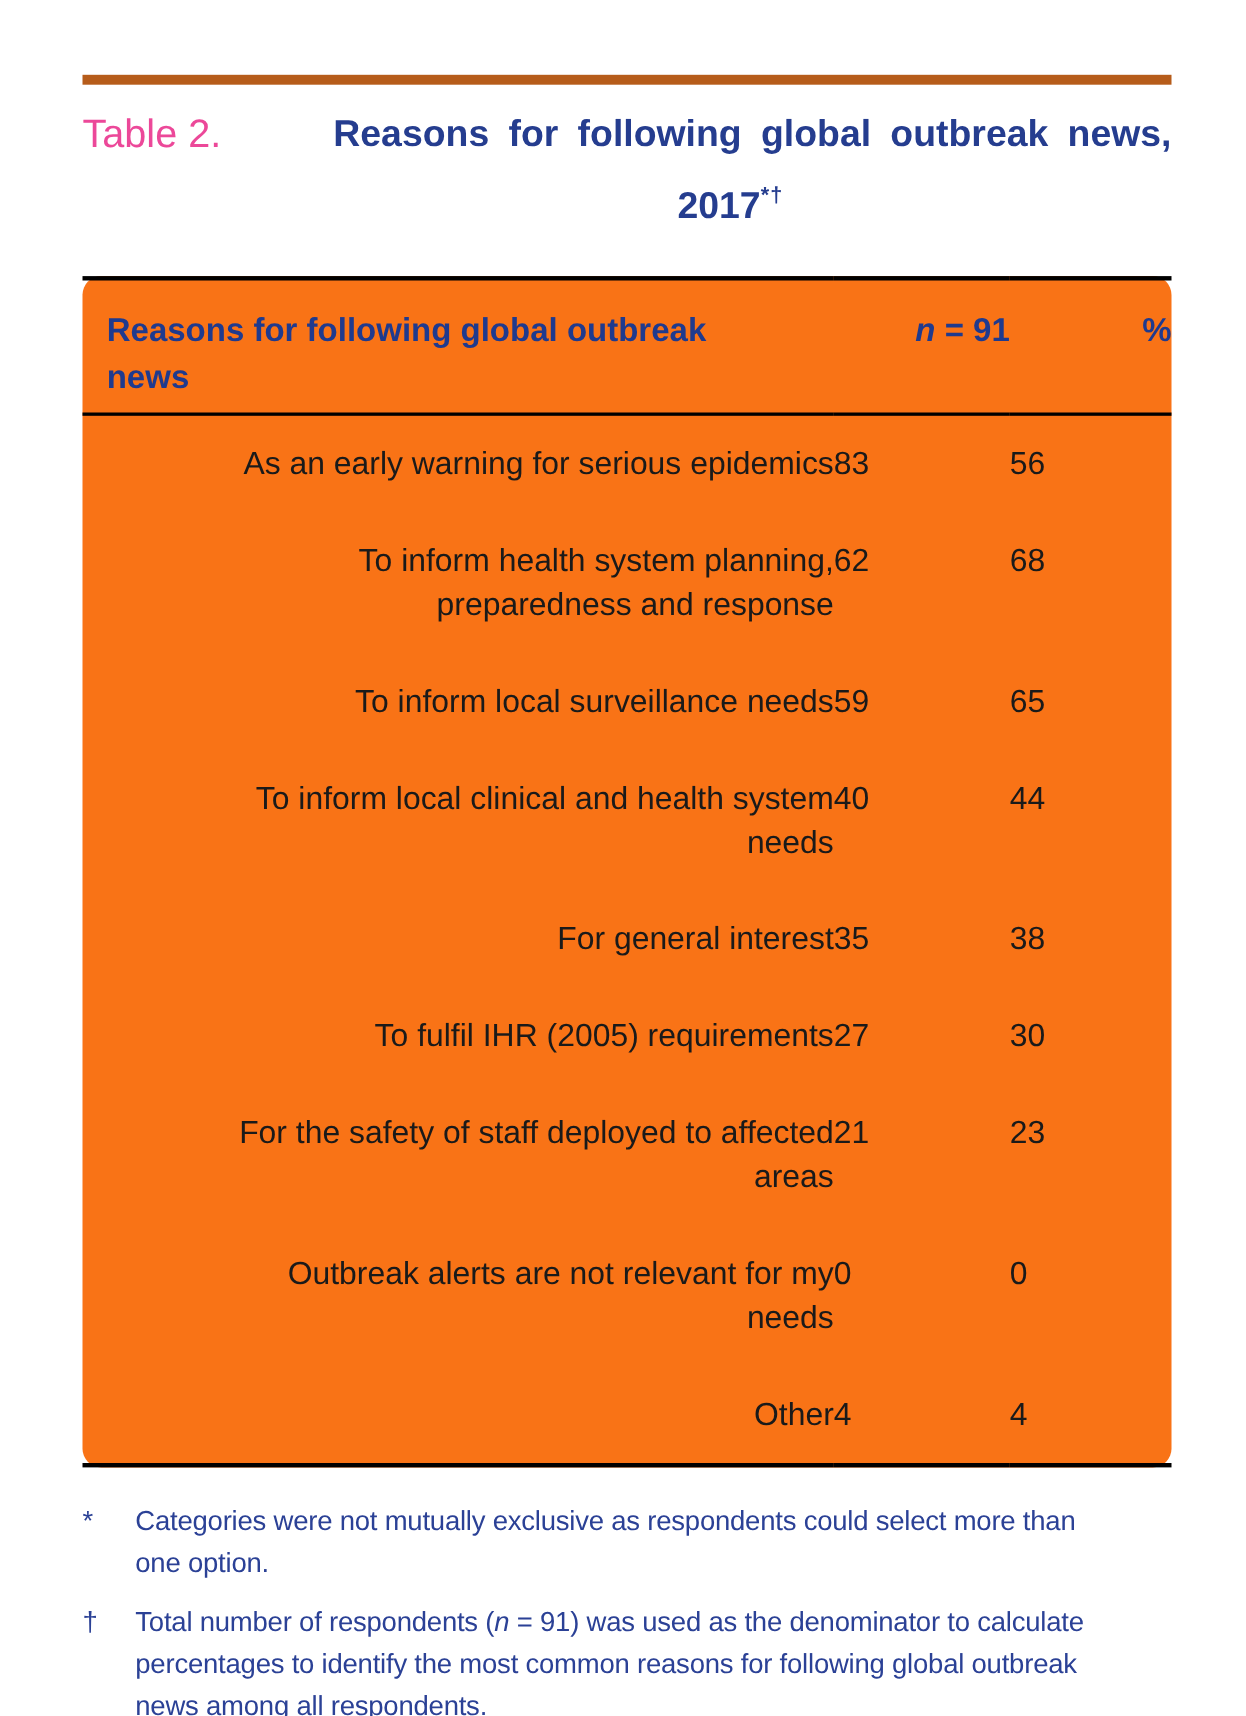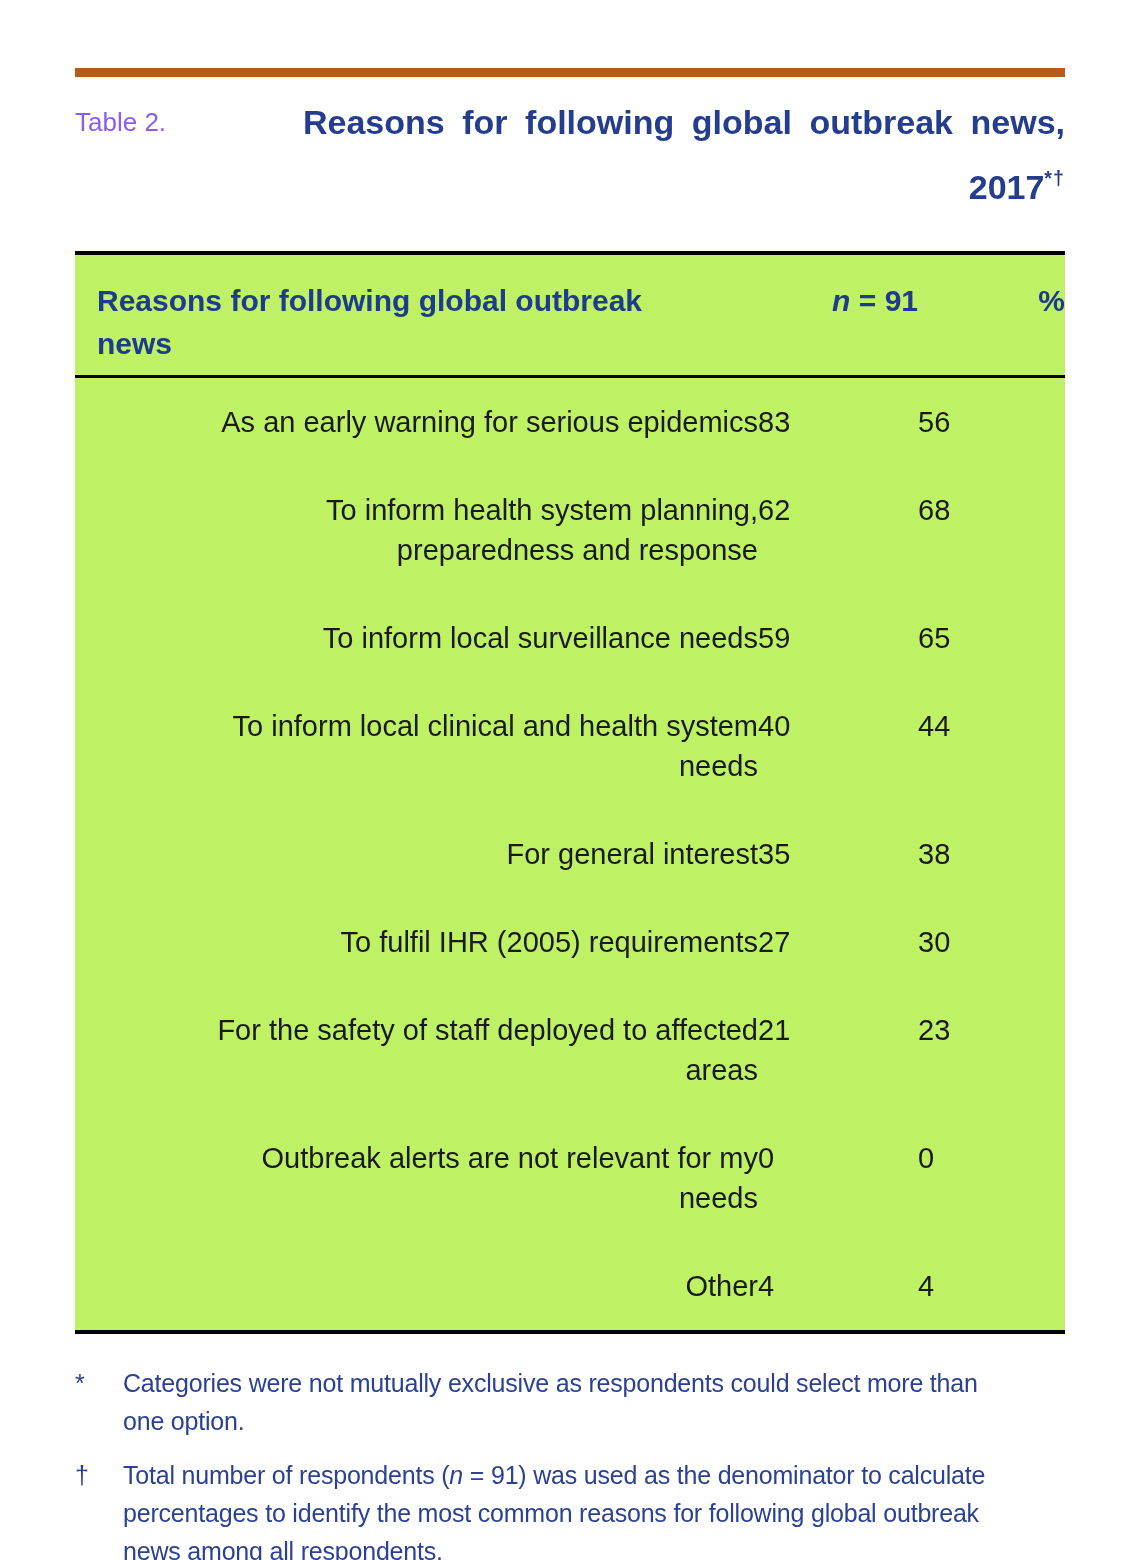--- a/index.html
+++ b/index.html
@@ -24,52 +24,53 @@
     background: #b65c1a;
   }
   
   .title-row {
     display: flex;
     margin-top: 17px;
   }
   .title-label {
     width: 188px;
     flex: 0 0 188px;
-    font-size: 26px;
+    font-size: 36px;
     line-height: 56px;
     font-weight: 400;
-    color: #8b5cf6;
+    color: #ec4899;
   }
   .title-text {
     flex: 1;
     font-size: 34px;
     line-height: 56px;
     font-weight: 700;
     color: #253d8f;
   }
   .title-line1 {
     text-align: justify;
     text-align-last: justify;
     margin-left: 40px;
   }
-  .title-line2 { text-align: right; }
+  .title-line2 { text-align: center; }
   .title-text sup {
     font-size: 58%;
     vertical-align: 14px;
     letter-spacing: 1px;
   }
   
   table.reasons {
     margin-top: 36px;
     width: 990px;
     border-collapse: collapse;
     table-layout: fixed;
-    background: #bef264;
+    background: #f97316;
     border-top: 4px solid #000;
     border-bottom: 4px solid #000;
+    border-radius: 17px;
   }
   col.c-reason { width: 683px; }
   col.c-n      { width: 160px; }
   col.c-pct    { width: 147px; }
   thead th {
     border-bottom: 3px solid #000;
     color: #1f3a8e;
     font-weight: 700;
     font-size: 30px;
     line-height: 43px;

